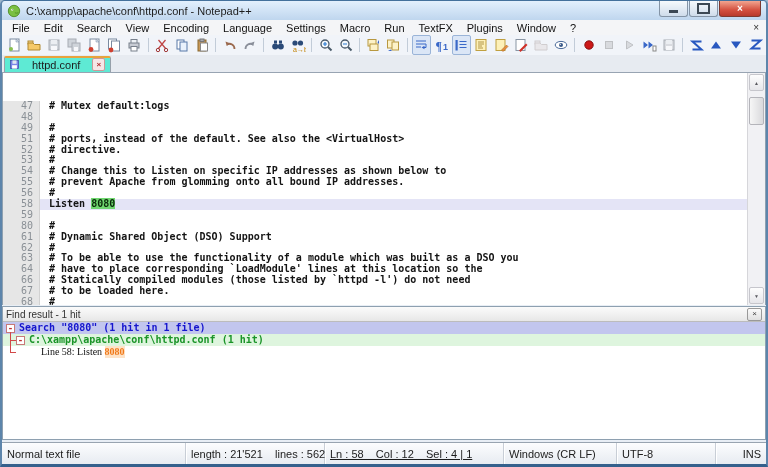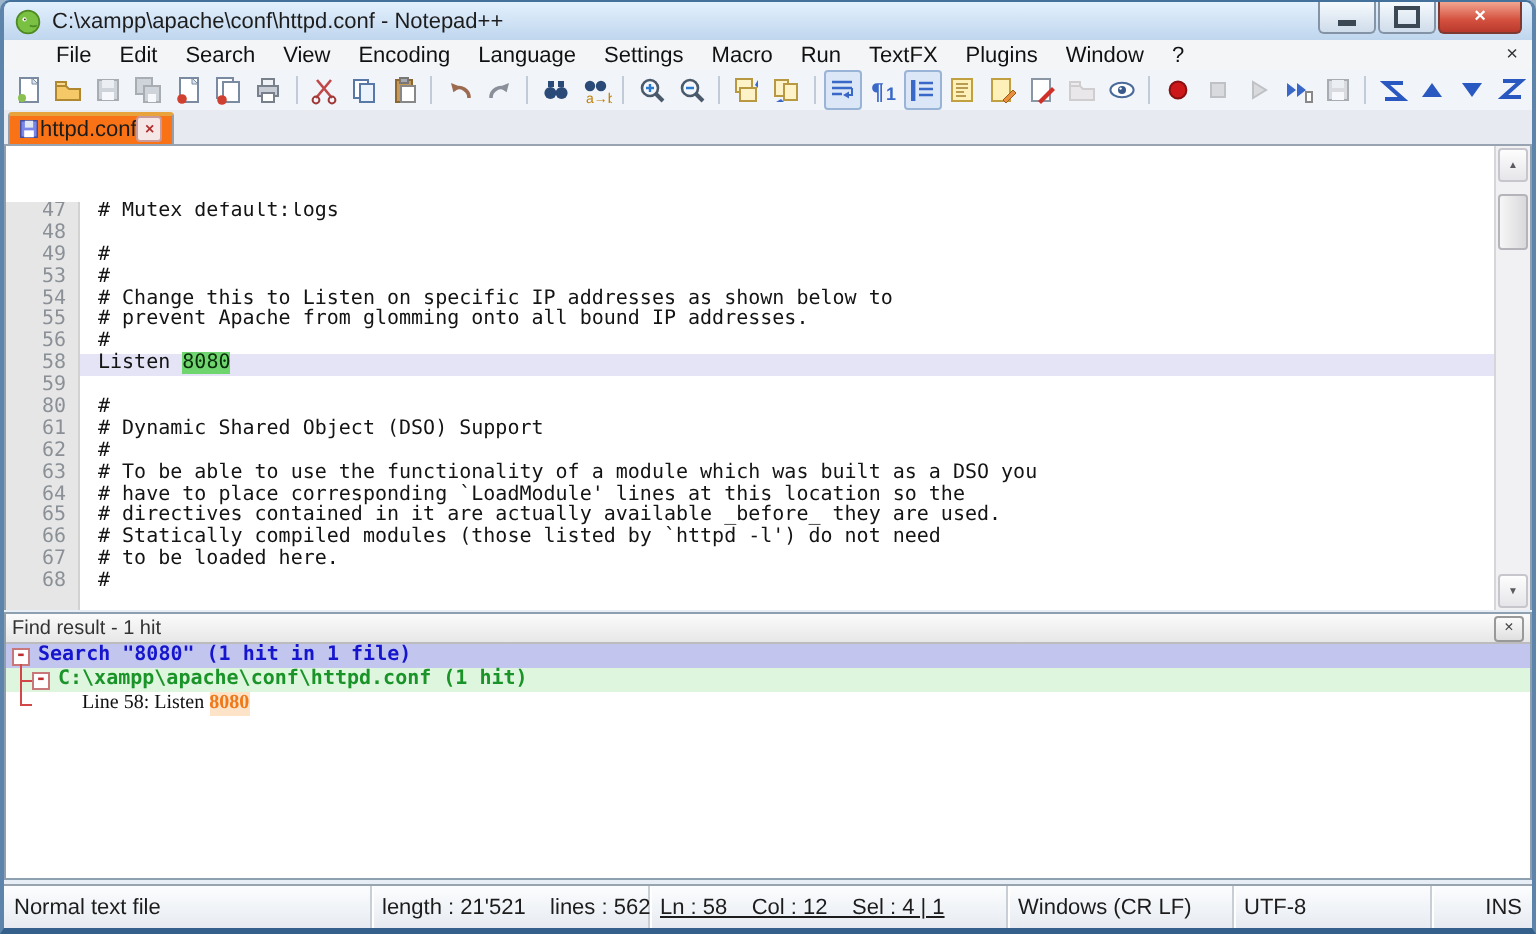--- a/index.html
+++ b/index.html
@@ -13,42 +13,42 @@
   .app-icon{width:14px;height:14px;display:inline-flex;}
   .title{font-size:11px;color:#1d1d1d;margin-left:5px;white-space:pre;}
   .win-controls{margin-left:auto;display:flex;gap:1px;align-self:flex-start;}
   .wbtn{width:27px;height:15px;border:1px solid #8494a6;border-top:none;border-radius:0 0 3px 3px;
     background:linear-gradient(#f6fafd,#cfdceb);display:flex;align-items:center;justify-content:center;
     font-size:10px;color:#2a2a2a;cursor:default;}
   .wbtn .minbar{width:9px;height:3px;background:#3c4854;margin-top:5px;}
   .wbtn .maxbox{width:9px;height:7px;border:2px solid #3c4854;}
   .wbtn.close{width:40px;background:linear-gradient(#f2a590,#d4503f 60%,#b83a2c);color:#fff;font-weight:bold;border-color:#7e3a30;}
   
-  .menubar{flex:0 0 15px;display:flex;align-items:center;background:#f4f5f7;font-size:11px;color:#111;padding-left:19px;text-align:center;}
+  .menubar{flex:0 0 15px;display:flex;align-items:center;background:#f4f5f7;font-size:11px;color:#111;padding-left:3px;text-align:center;}
   .menu-item{padding:1px 7px;border-radius:2px;}
   .menubar-close{margin-left:auto;margin-right:7px;font-size:10px;color:#333;}
   
   .toolbar{flex:0 0 20px;display:flex;align-items:center;background:#f1f4f9;padding-left:3px;gap:1px;}
   .tbtn{width:18px;height:18px;display:flex;align-items:center;justify-content:center;border:1px solid transparent;border-radius:2px;}
   .tbtn.pressed{background:#dbe6f6;border-color:#9ab4d8;}
   .tbtn.disabled{opacity:.45;filter:grayscale(.7);}
   .tsep{width:1px;height:14px;background:#c2ccd8;margin:0 3px;flex:0 0 1px;}
   
   .tabbar{flex:0 0 17px;background:#e7ebf1;display:flex;align-items:flex-end;padding-left:2px;border-bottom:1px solid #98a4b2;}
-  .tab{display:flex;align-items:center;gap:0;background:#f97316;border:1px solid #96a0aa;border-bottom:none;
+  .tab{display:flex;align-items:center;gap:12px;background:#5eead4;border:1px solid #96a0aa;border-bottom:none;
     border-top:2px solid #e8a33d;border-radius:2px 2px 0 0;padding:1px 5px 2px 4px;font-size:11px;color:#1c1c1c;height:16px;box-sizing:border-box;}
   .tab-icon{width:11px;height:11px;display:inline-flex;}
   .tab-close{width:11px;height:11px;border:1px solid #c99;background:#f6e7e7;color:#b03030;font-size:8px;font-weight:bold;
     display:flex;align-items:center;justify-content:center;border-radius:2px;line-height:1;}
   
   .editor-wrap{flex:1 1 auto;display:flex;background:#fff;border-left:1px solid #8ea0b0;border-right:1px solid #8ea0b0;overflow:hidden;}
   .editor{flex:1;display:flex;flex-direction:column;font-family:"DejaVu Sans Mono",monospace;font-size:10px;line-height:10.9px;cursor:text;overflow:hidden;margin-top:28px;}
   .row{display:flex;height:10.9px;flex:0 0 10.9px;}
   .ln{flex:0 0 30px;text-align:right;padding-right:6px;background:#e6e6e6;color:#8a9096;border-right:1px solid #d2d2d2;}
-  .code{flex:1;padding-left:9px;white-space:pre;color:#141414;}
+  .code{flex:1;padding-left:9px;white-space:pre;color:#141414;font-weight:bold;}
   .row.current .code{background:#e4e4f6;}
   .match{background:#6fd66f;color:#0a2a0a;}
   .gutter-fill{flex:1;display:flex;}
   .gutter-fill .ln{height:100%;}
   .vscroll{flex:0 0 17px;background:#f1f1f4;border-left:1px solid #d6d6da;display:flex;flex-direction:column;align-items:stretch;}
   .sarrow{flex:0 0 15px;display:flex;align-items:center;justify-content:center;font-size:5px;color:#5a5a60;
     background:linear-gradient(#fdfdfd,#e6e6ea);border:1px solid #c6c6cc;border-radius:2px;margin:1px;}
   .sarrow.down{margin-top:auto;}
   .sthumb{flex:0 0 26px;margin:5px 1px 0 1px;background:linear-gradient(90deg,#f6f6f6,#d9d9dc);border:1px solid #b4b4ba;border-radius:2px;}
   
@@ -371,20 +371,28 @@
         </div>
         <div class="row">
           <span class="ln">48</span>
           <span class="code"></span>
         </div>
         <div class="row">
           <span class="ln">49</span>
           <span class="code">#</span>
         </div>
         <div class="row">
+          <span class="ln">51</span>
+          <span class="code"># ports, instead of the default. See also the &lt;VirtualHost&gt;</span>
+        </div>
+        <div class="row">
+          <span class="ln">52</span>
+          <span class="code"># directive.</span>
+        </div>
+        <div class="row">
           <span class="ln">53</span>
           <span class="code">#</span>
         </div>
         <div class="row">
           <span class="ln">54</span>
           <span class="code"># Change this to Listen on specific IP addresses as shown below to</span>
         </div>
         <div class="row">
           <span class="ln">55</span>
           <span class="code"># prevent Apache from glomming onto all bound IP addresses.</span>
@@ -413,24 +421,20 @@
           <span class="ln">62</span>
           <span class="code">#</span>
         </div>
         <div class="row">
           <span class="ln">63</span>
           <span class="code"># To be able to use the functionality of a module which was built as a DSO you</span>
         </div>
         <div class="row">
           <span class="ln">64</span>
           <span class="code"># have to place corresponding `LoadModule' lines at this location so the</span>
-        </div>
-        <div class="row">
-          <span class="ln">65</span>
-          <span class="code"># directives contained in it are actually available _before_ they are used.</span>
         </div>
         <div class="row">
           <span class="ln">66</span>
           <span class="code"># Statically compiled modules (those listed by `httpd -l') do not need</span>
         </div>
         <div class="row">
           <span class="ln">67</span>
           <span class="code"># to be loaded here.</span>
         </div>
         <div class="row">

